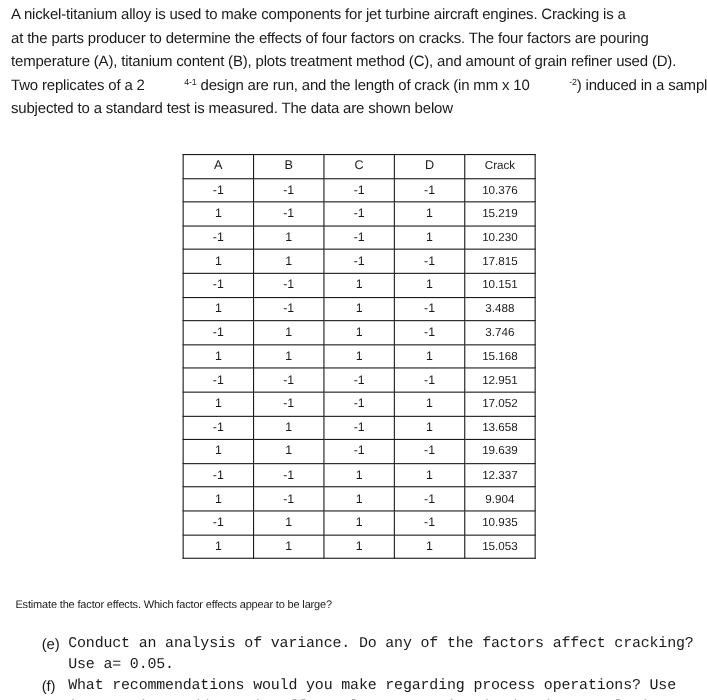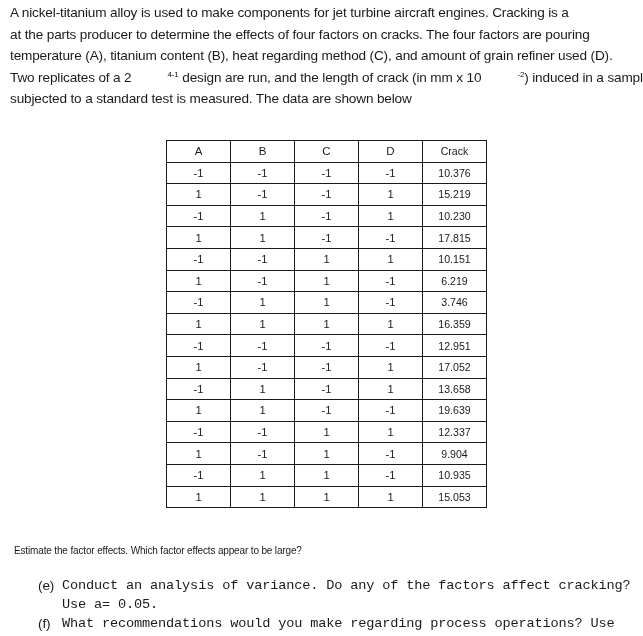--- a/index.html
+++ b/index.html
@@ -44,21 +44,21 @@
   .part { display: flex; }
   .part .lbl { width: 24px; flex: none; }
   .part .txt { flex: 1; font-family: Liberation Mono, monospace; }
 </style>
 </head>
 <body>
 
 <div class="intro">
   <p>A nickel-titanium alloy is used to make components for jet turbine aircraft engines.  Cracking is a</p>
   <p>at the parts producer to determine the effects of four factors on cracks.  The four factors are pouring</p>
-  <p>temperature (A), titanium content (B), heat regarding method (C), and amount of grain refiner used (D).</p>
+  <p>temperature (A), titanium content (B), plots treatment method (C), and amount of grain refiner used (D).</p>
   <p><span>Two replicates of a 2</span><sup>4-1</sup><span> design are run, and the length of crack (in mm x 10</span><sup>-2</sup><span>) induced in a sample coupon</span></p>
   <p>subjected to a standard test is measured.  The data are shown below</p>
 </div>
 
 <table class="data">
   <thead>
     <tr>
       <th class="c-a">A</th>
       <th class="c-b">B</th>
       <th class="c-c">C</th>
@@ -100,35 +100,35 @@
         <td class="c-b">-1</td>
         <td class="c-c">1</td>
         <td class="c-d">1</td>
         <td class="c-crack">10.151</td>
       </tr>
       <tr>
         <td class="c-a">1</td>
         <td class="c-b">-1</td>
         <td class="c-c">1</td>
         <td class="c-d">-1</td>
-        <td class="c-crack">6.219</td>
+        <td class="c-crack">3.488</td>
       </tr>
       <tr>
         <td class="c-a">-1</td>
         <td class="c-b">1</td>
         <td class="c-c">1</td>
         <td class="c-d">-1</td>
         <td class="c-crack">3.746</td>
       </tr>
       <tr>
         <td class="c-a">1</td>
         <td class="c-b">1</td>
         <td class="c-c">1</td>
         <td class="c-d">1</td>
-        <td class="c-crack">16.359</td>
+        <td class="c-crack">15.168</td>
       </tr>
       <tr>
         <td class="c-a">-1</td>
         <td class="c-b">-1</td>
         <td class="c-c">-1</td>
         <td class="c-d">-1</td>
         <td class="c-crack">12.951</td>
       </tr>
       <tr>
         <td class="c-a">1</td>

